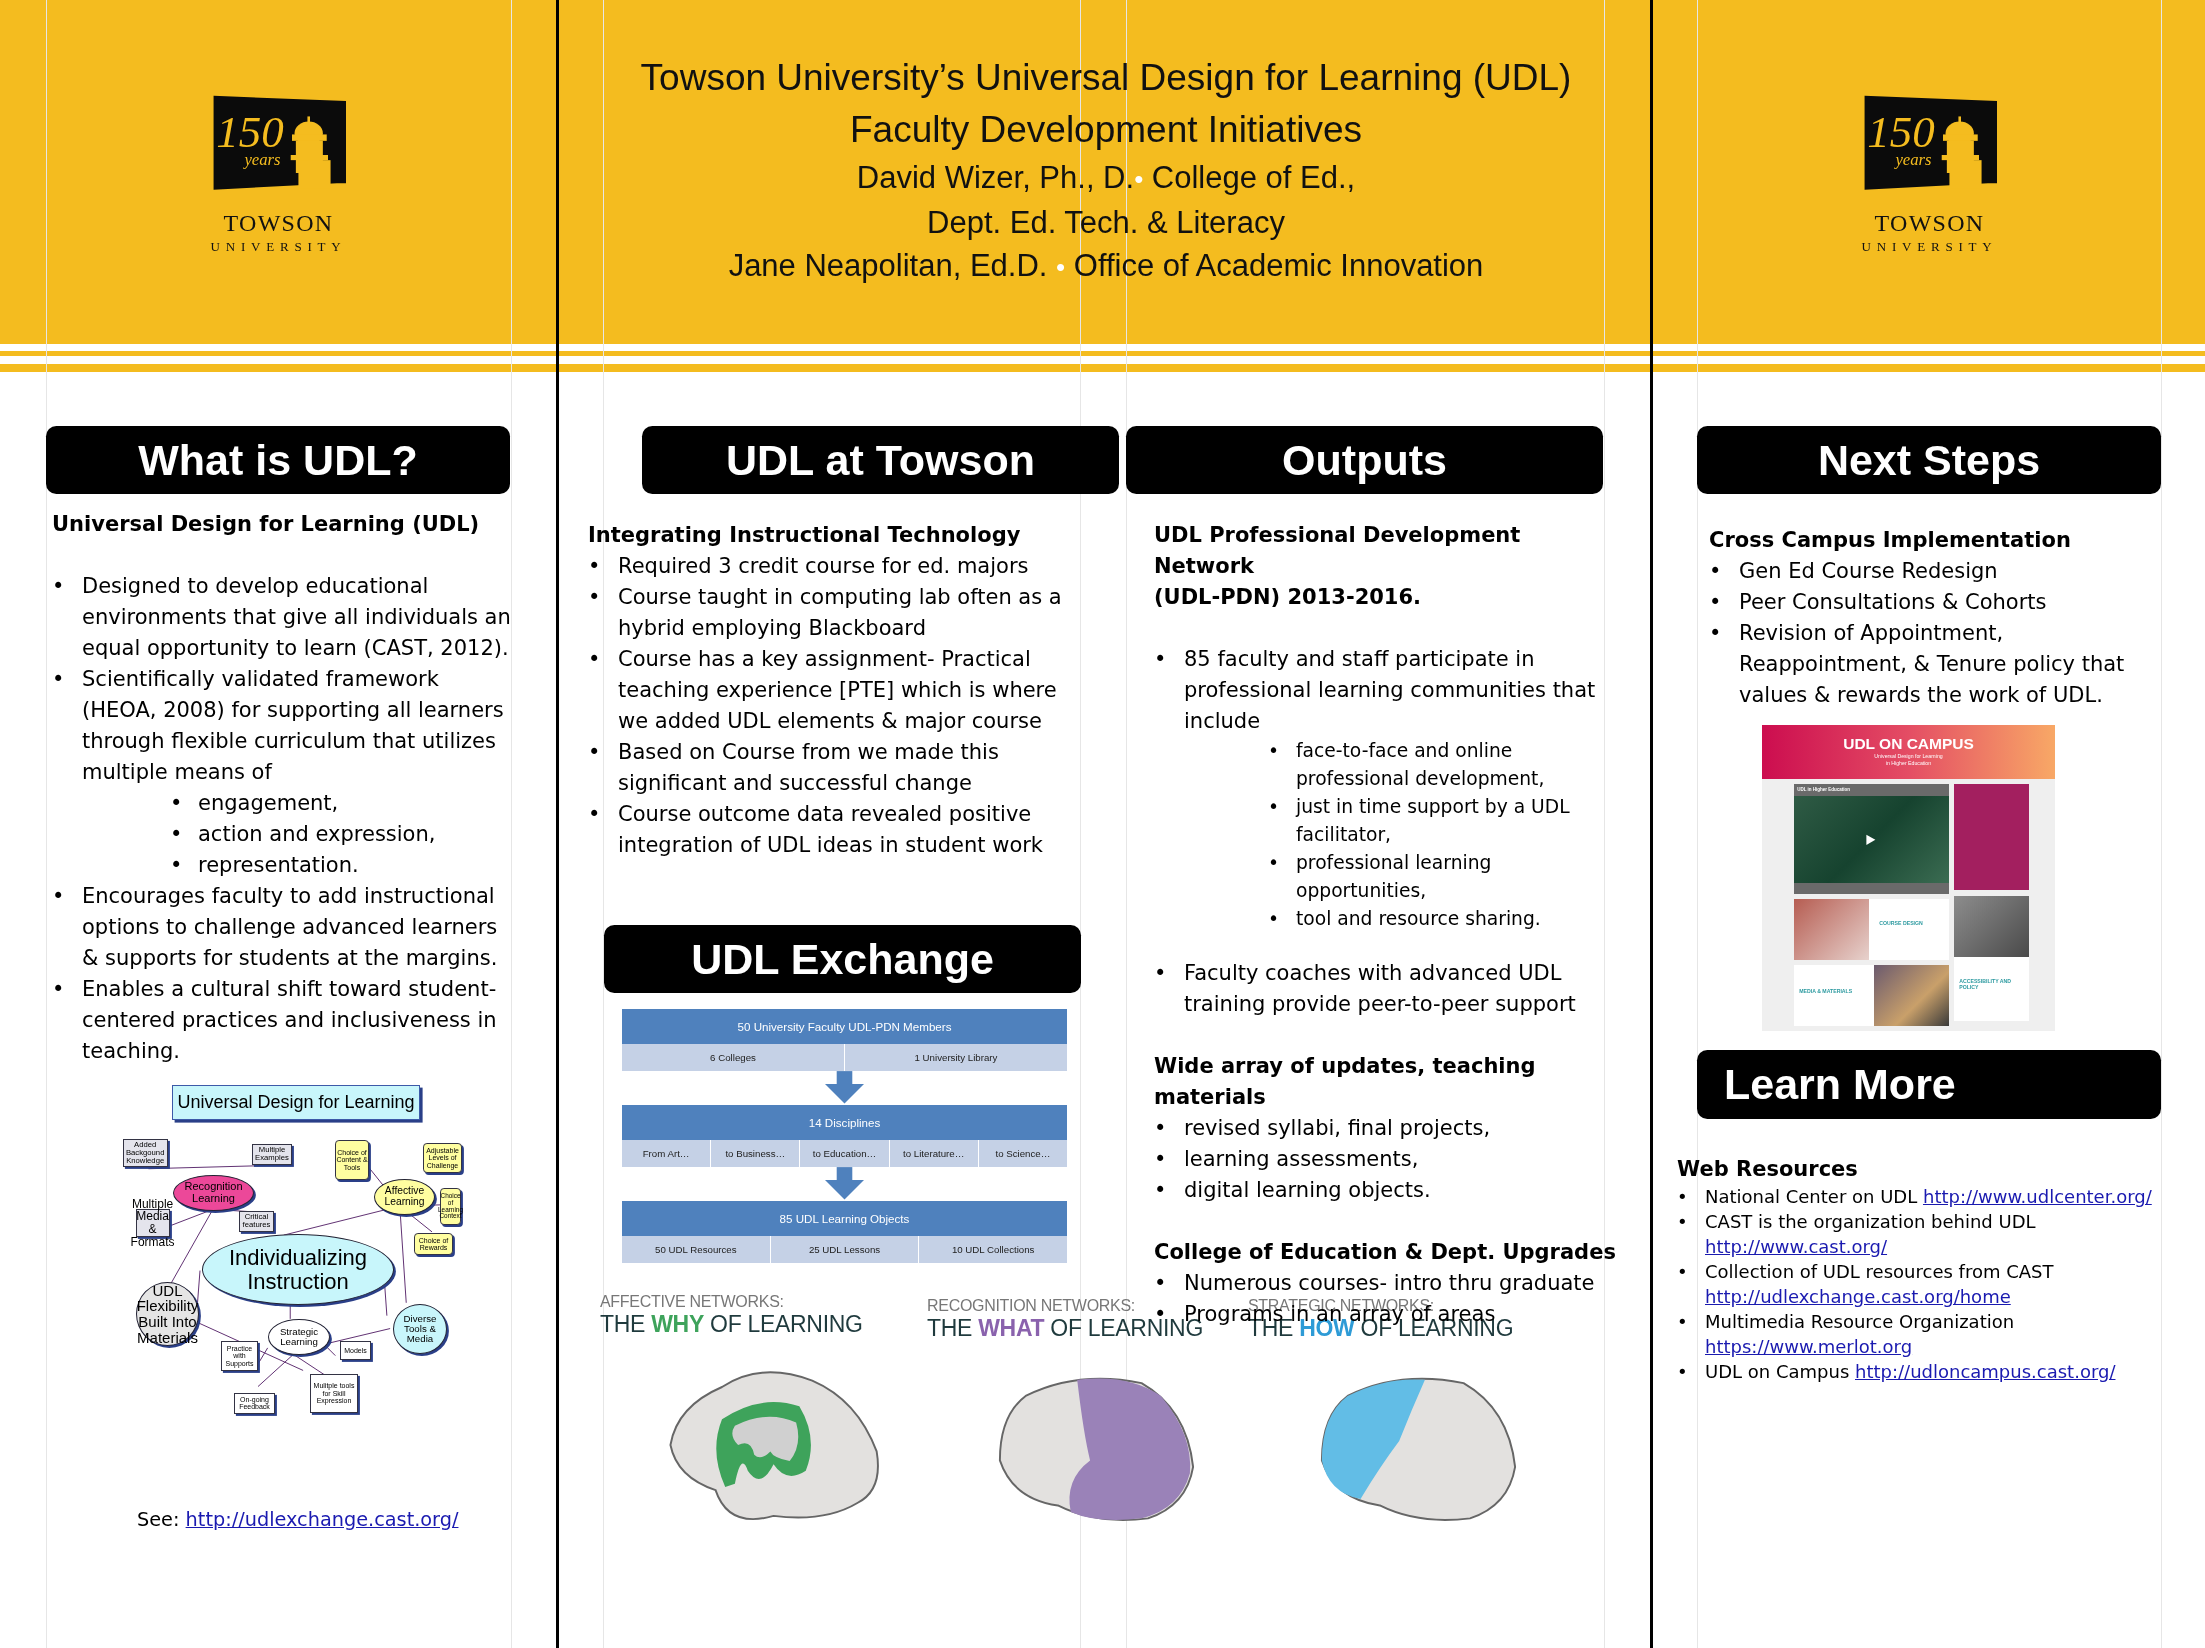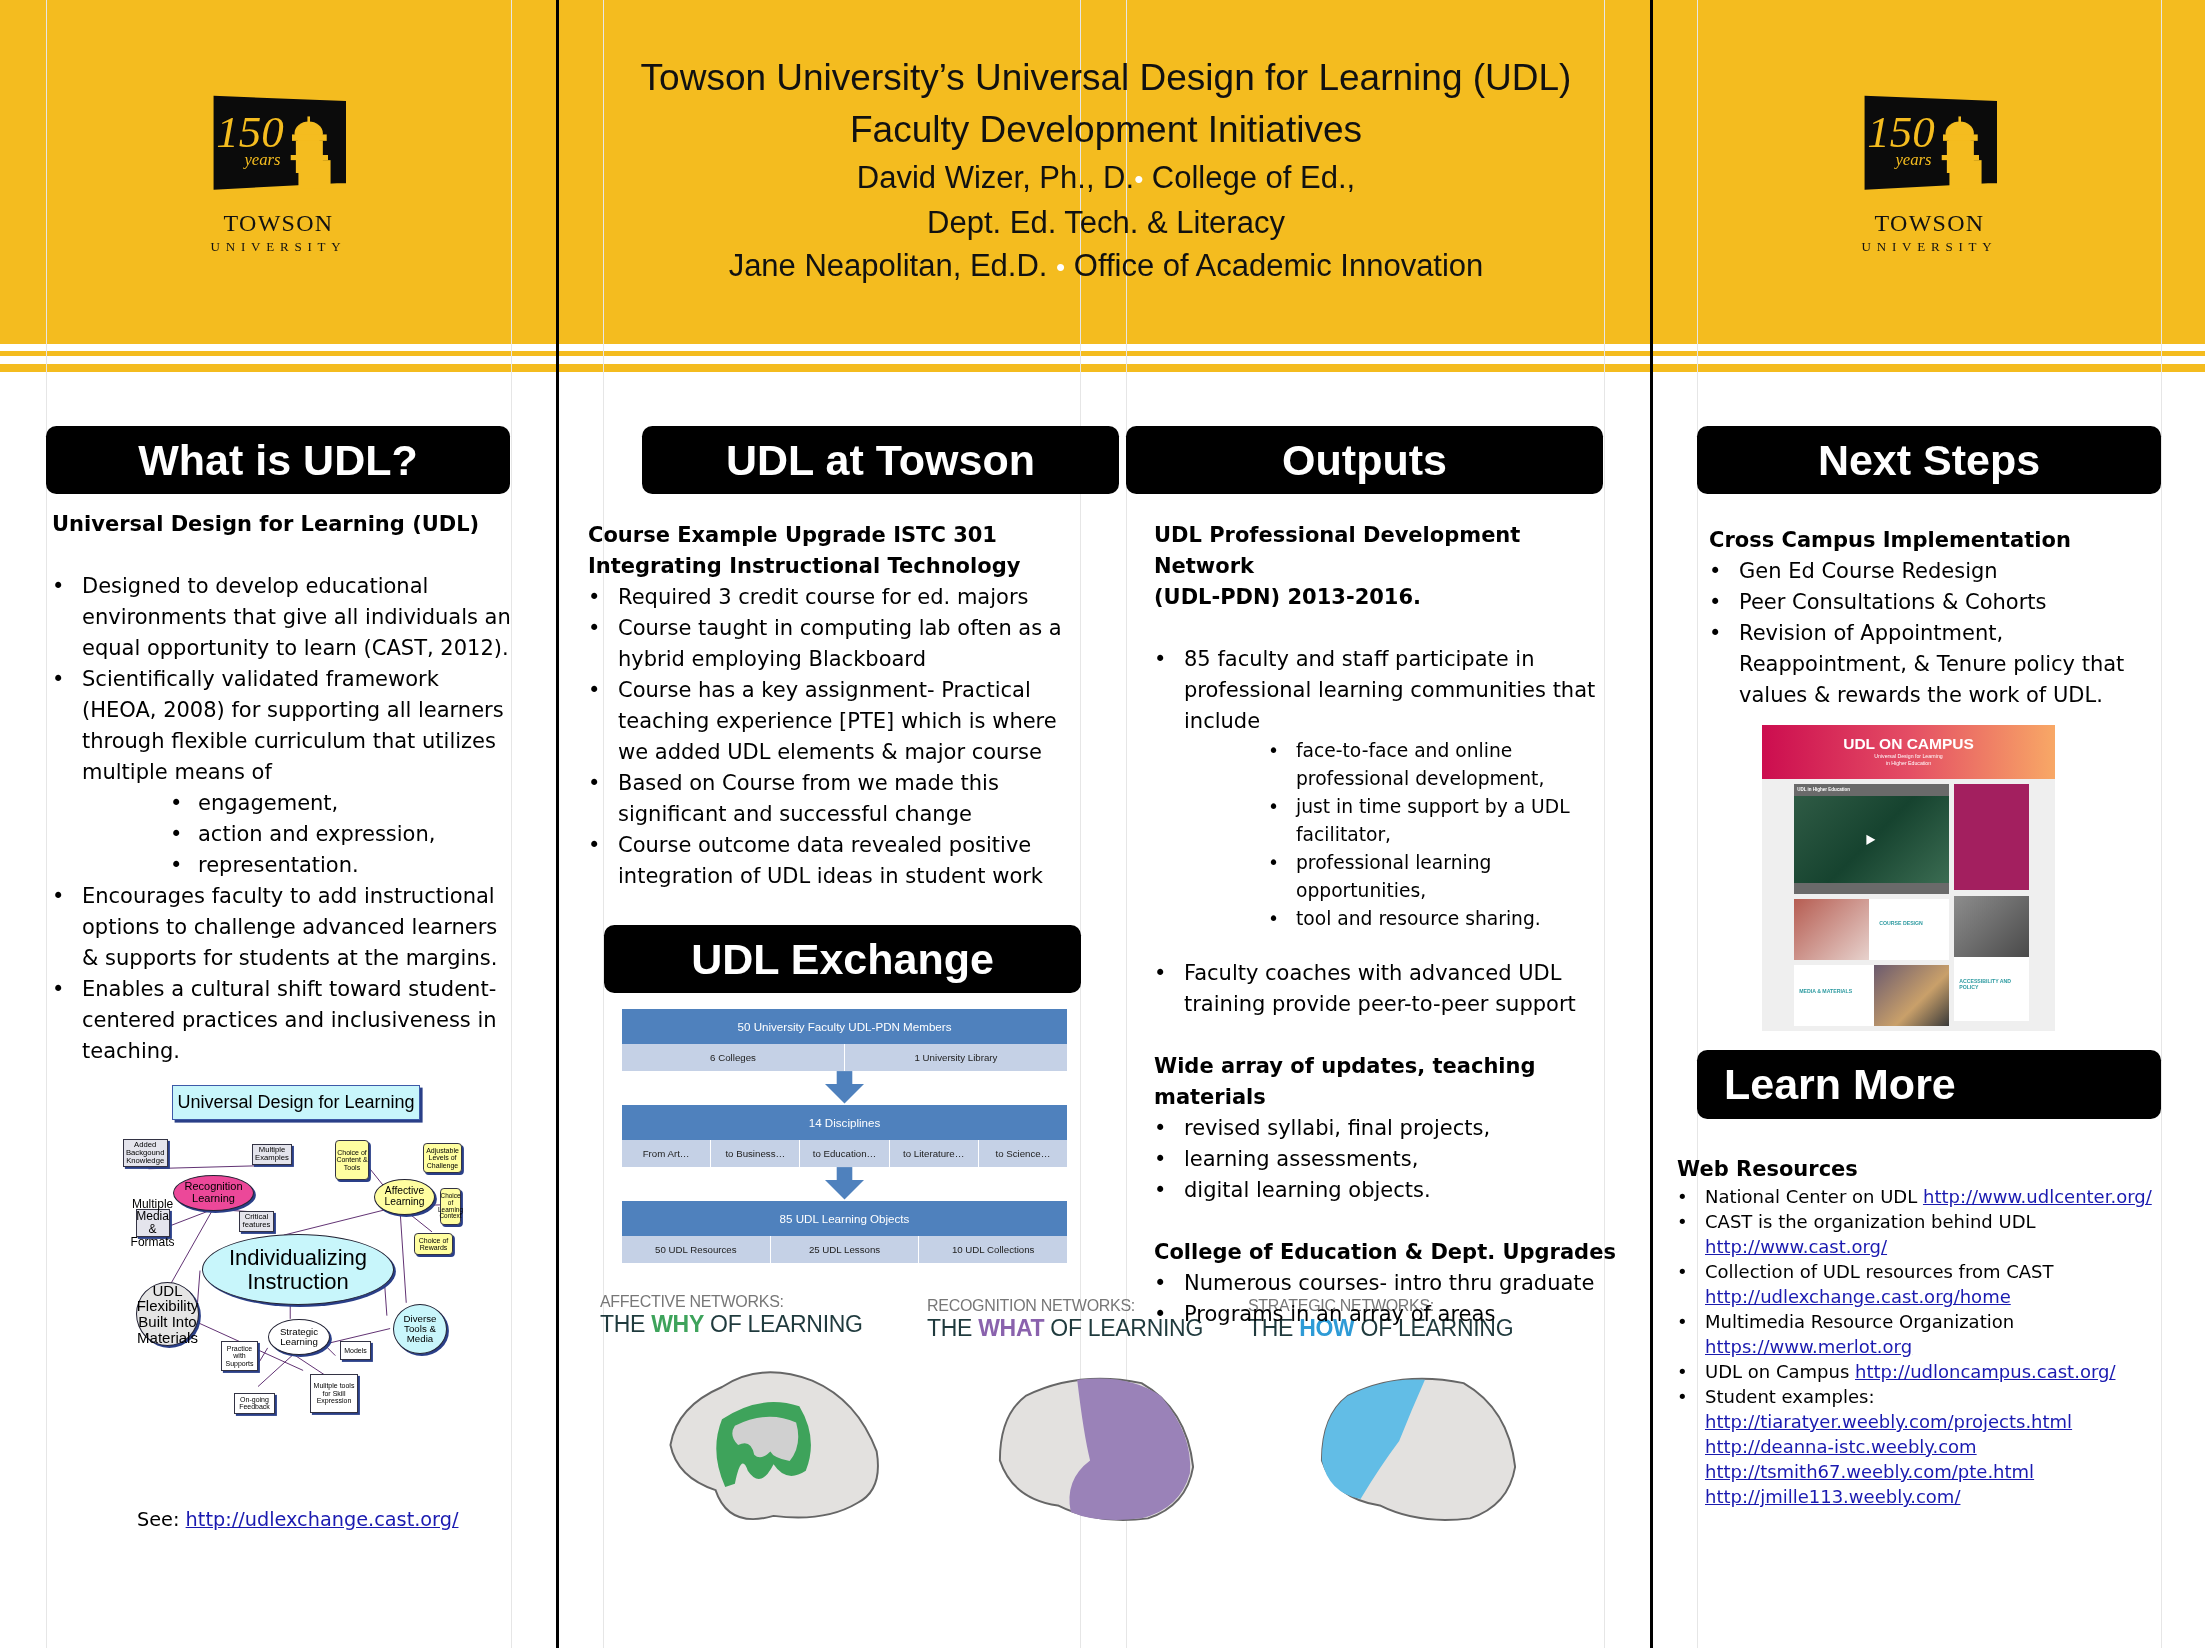--- a/index.html
+++ b/index.html
@@ -207,21 +207,20 @@
 </div>
 
 <div class="abs text body-text" style="left:137px;top:1504px;font-size:19.3px;">
   <span>See:</span>
   <a class="link">http://udlexchange.cast.org/</a>
 </div>
 
 <div class="abs section-header" style="left:603px;top:426px;width:477px;height:68px;margin-left:39px;">UDL at Towson</div>
 
 <div class="abs text" style="left:588px;top:520px;width:490px;">
-  <div class="heading-text">Course Example Upgrade ISTC 301</div>
   <div class="heading-text">Integrating Instructional Technology</div>
   <ul class="bullets body-text">
     <li>Required 3 credit course for ed. majors</li>
     <li>Course taught in computing lab often as a hybrid employing Blackboard</li>
     <li>Course has a key assignment- Practical teaching experience [PTE] which is where we added UDL elements &amp; major course</li>
     <li>Based on Course from we made this significant and successful change</li>
     <li>Course outcome data revealed positive integration of UDL ideas in student work</li>
   </ul>
 </div>
 
@@ -374,22 +373,15 @@
       <span>Collection of UDL resources from CAST</span><br>
       <a class="link">http://udlexchange.cast.org/home</a>
     </li>
     <li style="padding-left:28px;">
       <span>Multimedia Resource Organization</span><br>
       <a class="link">https://www.merlot.org</a>
     </li>
     <li style="padding-left:28px;">
       <span>UDL on Campus </span><a class="link">http://udloncampus.cast.org/</a>
     </li>
-    <li style="padding-left:28px;">
-      <span>Student examples:</span><br>
-      <a class="link">http://tiaratyer.weebly.com/projects.html</a><br>
-      <a class="link">http://deanna-istc.weebly.com</a><br>
-      <a class="link">http://tsmith67.weebly.com/pte.html</a><br>
-      <a class="link">http://jmille113.weebly.com/</a>
-    </li>
   </ul>
 </div>
 
 
 </body></html>

